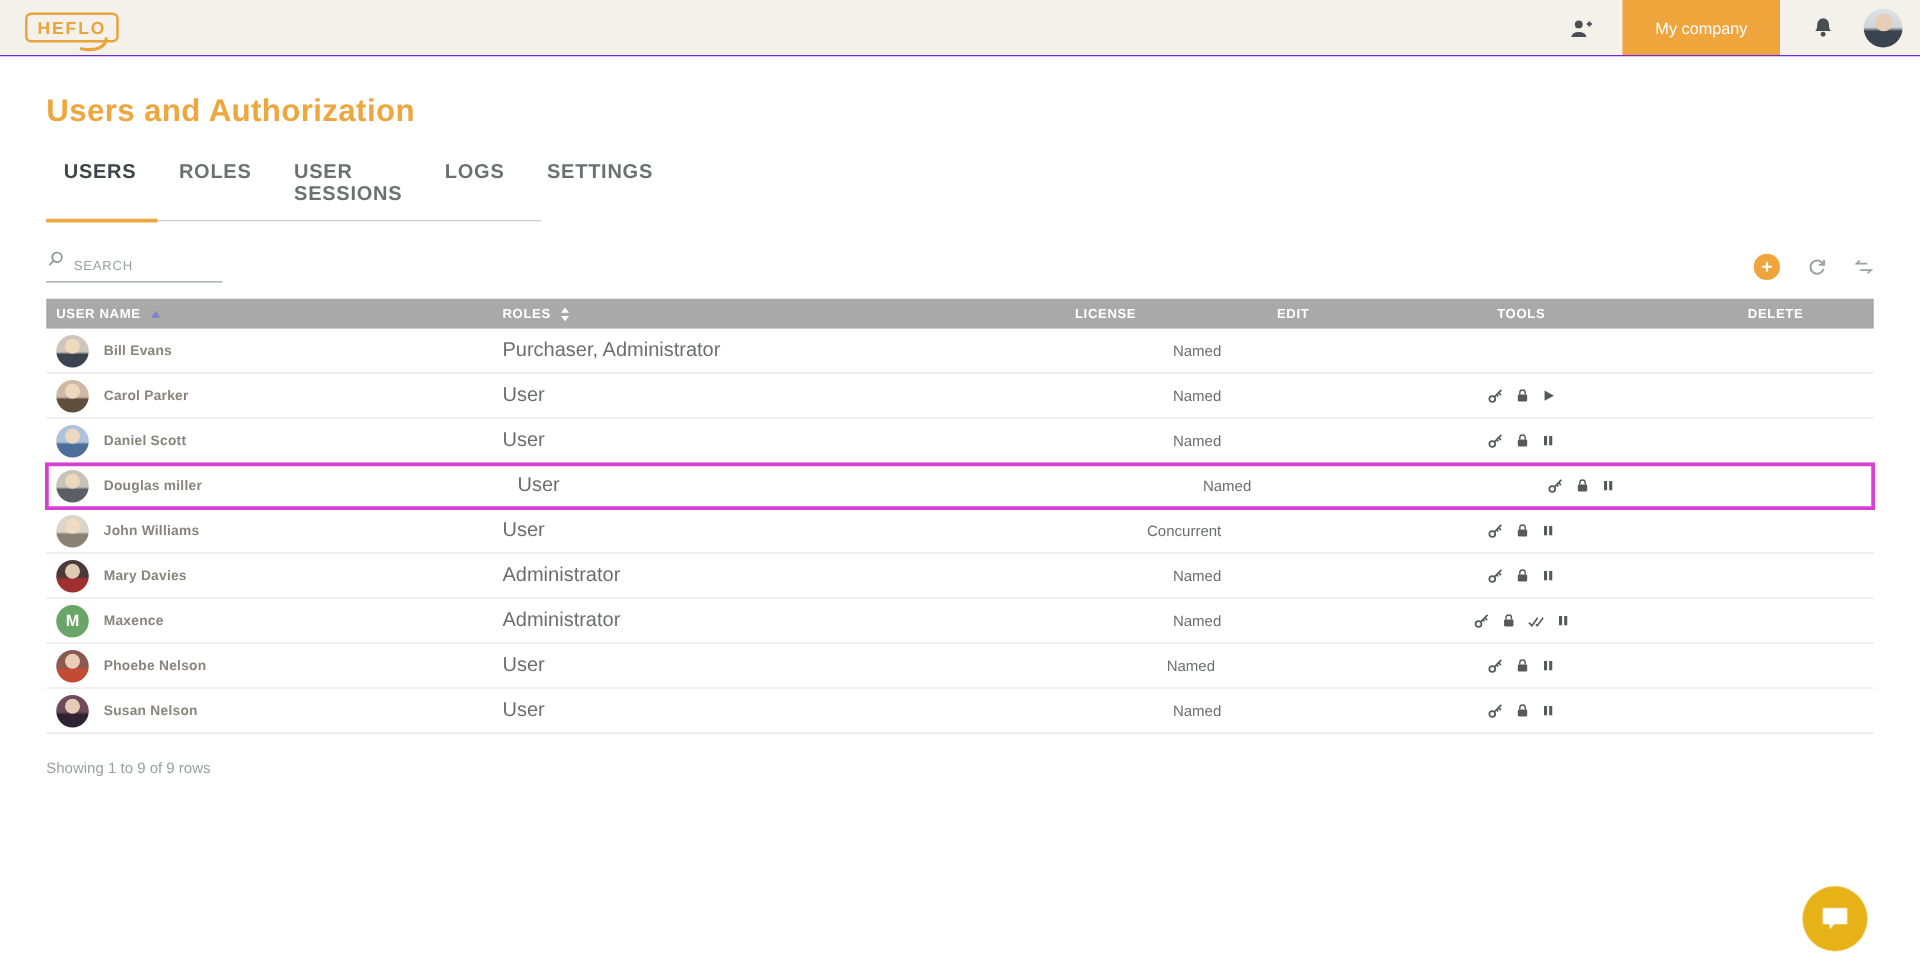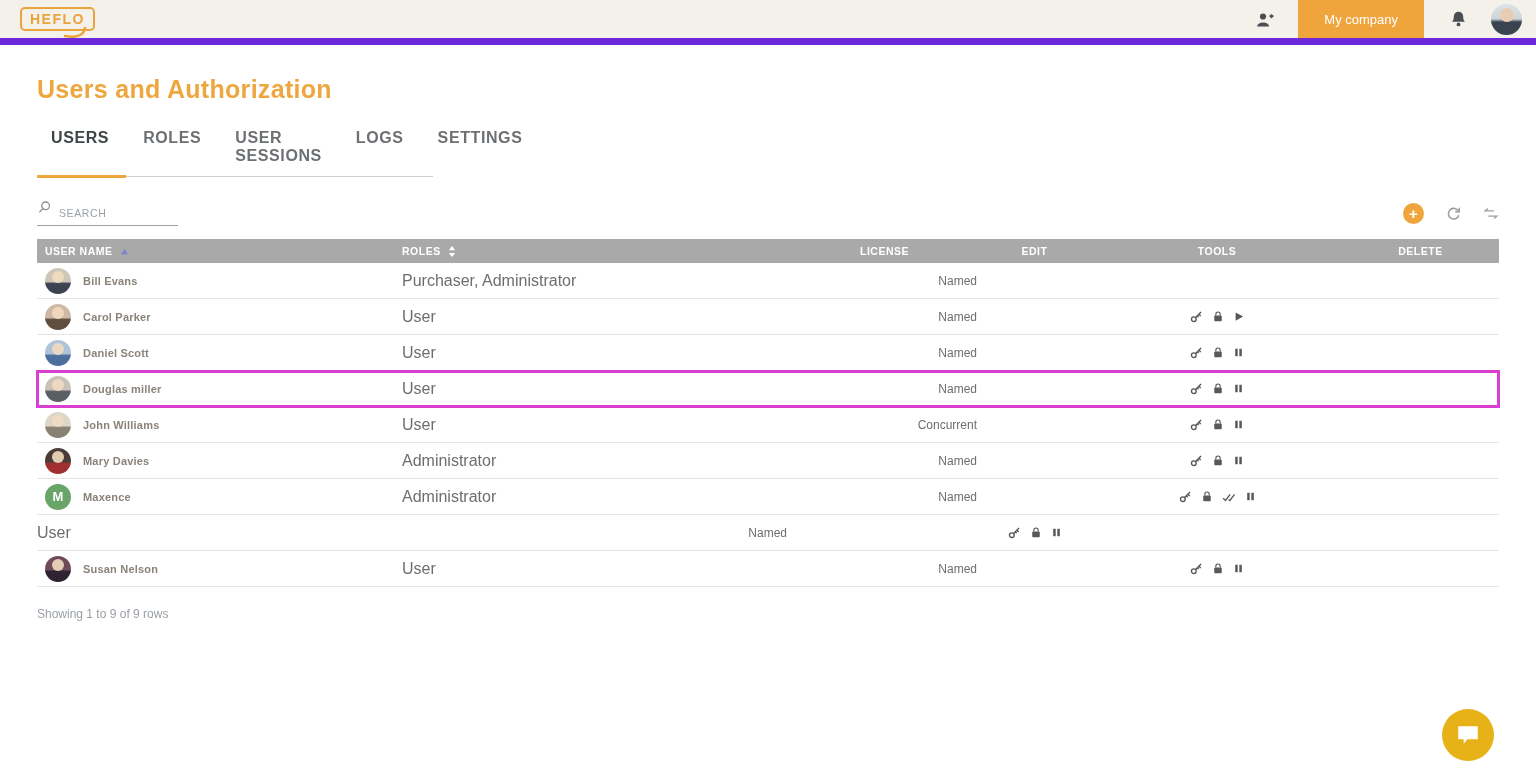--- a/index.html
+++ b/index.html
@@ -1,19 +1,19 @@
 <!DOCTYPE html>
 <html><head>
 <meta charset="utf-8">
 <style>
   * { margin:0; padding:0; box-sizing:border-box; }
   html,body { width:1536px; height:771px; background:#fff; font-family:"Liberation Sans", sans-serif; overflow:hidden; }
 
   
-  .topbar { height:45px; background:#f3f1e9; border-bottom:7px solid #6d28d9;
+  .topbar { height:45px; background:#f3f1e9; border-bottom:1px solid #6d28d9;
             display:flex; align-items:center; justify-content:space-between; padding-left:20px; }
   .logo { position:relative; border:2.5px solid #eaa43b; border-radius:5px; padding:2px 8px;
           color:#eaa43b; font-weight:bold; font-size:14px; letter-spacing:1.5px; cursor:pointer; }
   .logo svg.tail { position:absolute; left:58%; bottom:-11px; }
   .topbar-right { display:flex; align-items:center; height:100%; }
   .icon { display:inline-flex; align-items:center; justify-content:center; line-height:0; }
   .persona-add { margin-right:22px; cursor:pointer; }
   .company-btn { height:100%; background:#efa53c; color:#fff; border:none; font-size:13px;
                  padding:0 26px; cursor:pointer; font-family:inherit; }
   .bell-btn { margin:0 24px 0 26px; cursor:pointer; background:none; border:none; line-height:0; }
@@ -45,21 +45,21 @@
   .tool-btn { background:none; border:none; cursor:pointer; line-height:0; padding:0; }
 
   
   .grid-cols { display:grid; grid-template-columns:365px 390px 185px 115px 250px 1fr; }
   .thead { background:#a9a9a9; height:24px; align-items:center; color:#fff;
            font-size:10.5px; font-weight:bold; letter-spacing:.5px; }
   .th { display:flex; align-items:center; gap:7px; }
   .th.first { padding-left:8px; }
   .th.center { justify-content:center; }
   .row { height:36px; align-items:center; background:#fff; border-bottom:1px solid #e4e4e4; }
-  .row.highlighted { outline:3px solid #d93fd3; outline-offset:-2px; }
+  .row.highlighted { outline:3px solid #d93fd3; outline-offset:-2px;gap:12px; }
   .user-cell { display:flex; align-items:center; gap:12px; padding-left:8px; }
   .avatar { width:26px; height:26px; border-radius:50%; position:relative; overflow:hidden; flex:0 0 26px; }
   .avatar.photo::after { content:''; position:absolute; top:3px; left:50%; transform:translateX(-50%);
            width:12px; height:12px; border-radius:50%; background:rgba(242,218,192,.9); }
   .avatar.initial { display:flex; align-items:center; justify-content:center;
            color:#fff; font-size:13px; font-weight:bold; }
   .name { font-size:11px; font-weight:bold; color:#8a8379; letter-spacing:.2px; }
   .roles-cell { font-size:16px; color:#6d6e71; }
   .license-cell { font-size:12px; color:#6d6e71; text-align:center; display:flex; align-items:center; justify-content:flex-end; gap:5px; }
   .edit-cell, .delete-cell { display:flex; justify-content:center; }
@@ -424,20 +424,24 @@
               <rect x="9.2" y="2.6" width="3.6" height="10.8" fill="currentColor"></rect>
             </svg>
           </span>
         </div>
     <div class="delete-cell">
       <span class="icon delete-icon"></span>
     </div>
   </div>
 
   <div class="grid-cols row">
+    <div class="user-cell">
+      <div class="avatar photo" style="background: linear-gradient(rgb(138, 90, 80) 0%, rgb(138, 90, 80) 52%, rgb(196, 75, 51) 60%, rgb(196, 75, 51) 100%);"></div>
+      <span class="name">Phoebe Nelson</span>
+    </div>
     <div class="roles-cell">User</div>
     <div class="license-cell">
       <span>Named</span>
       <span class="icon"></span>
     </div>
     <div class="edit-cell">
       <span class="icon edit-icon"></span>
     </div>
     <div class="tools-cell">
           <span class="icon tool-icon">

